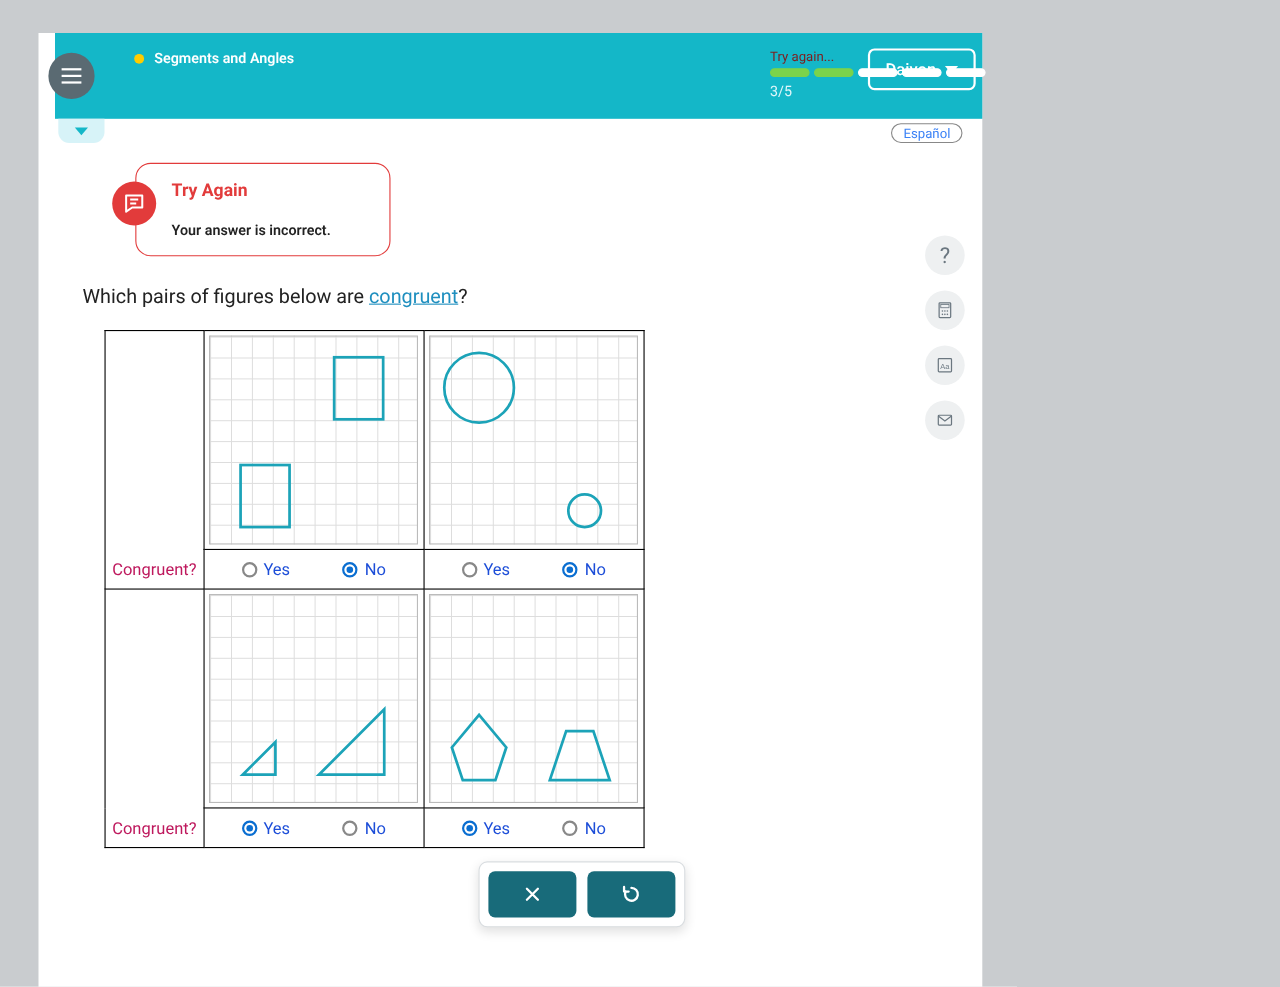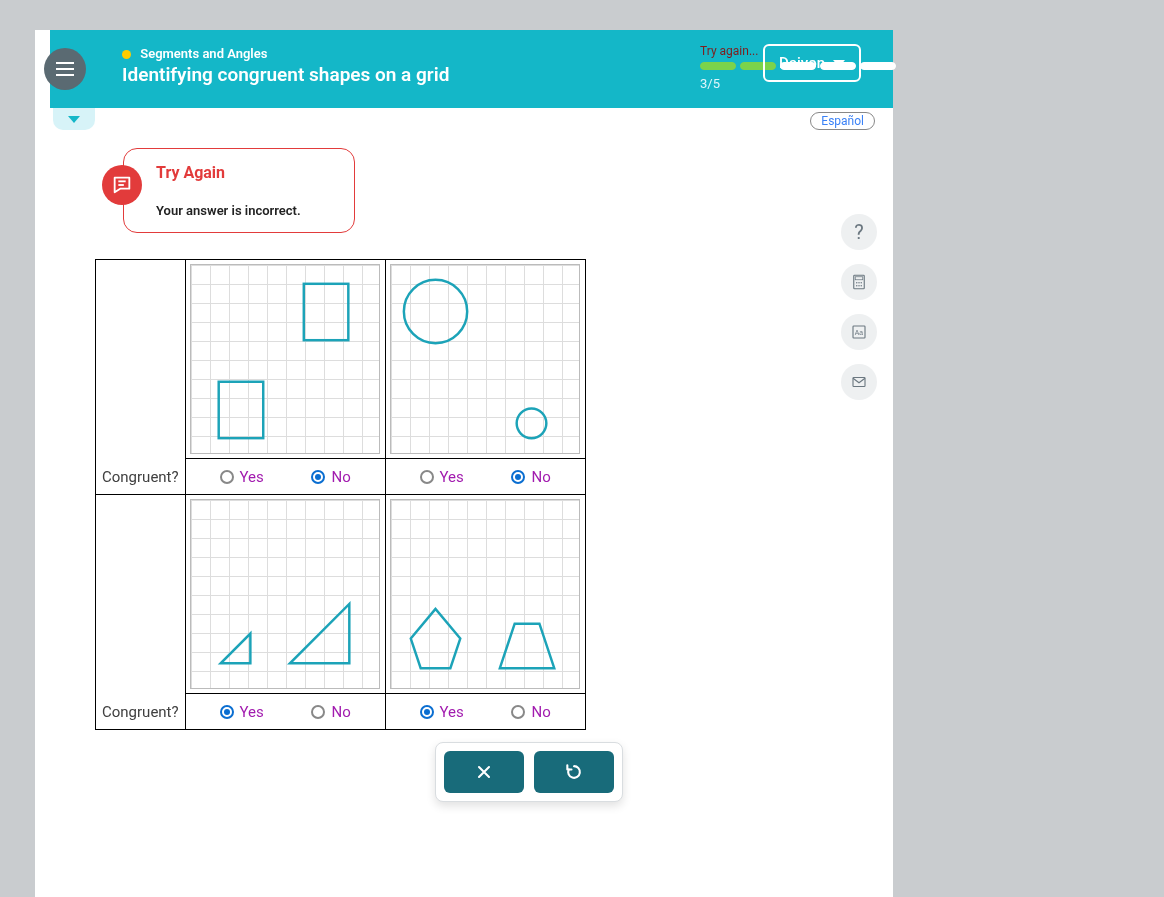--- a/index.html
+++ b/index.html
@@ -45,21 +45,21 @@
   .hdr-title { font-size: 19px; font-weight: 600; margin-top: 2px; color:#fff;}
 
   .hdr-progress { position:absolute; left: 650px; top: 14px; }
   .hdr-progress-label { font-size: 12px; color: #7f1d1d; margin-bottom: 4px; }
   .progress-segs { display:flex; gap:4px; }
   .seg { width:36px; height:8px; border-radius:4px; background:#fff; border:1px solid #fff; }
   .seg.filled { background:#7bd34b; border-color:#7bd34b; }
   .hdr-progress-count { font-size:13px; margin-top:6px; color:#dff6fa;}
 
   .user-btn {
-    position:absolute; right:32px; top:14px;
+    position:absolute; right:6px; top:14px;
     border:2px solid #fff; border-radius:6px;
     padding: 8px 14px;
     color:#fff; font-size:15px; font-weight:500;
     display:flex; align-items:center; gap:8px;
     cursor:pointer;
   }
   .chev-down { width:0;height:0;border-left:6px solid transparent;border-right:6px solid transparent;border-top:7px solid #fff;}
 
   
   .expand-tab {
@@ -102,37 +102,37 @@
     background:#e23b3b; display:flex; align-items:center; justify-content:center;
   }
   .feedback-title { color:#e23b3b; font-weight:700; font-size:16px; margin-bottom:21px;}
   .feedback-msg { color:#222; font-size:13px; font-weight:600;margin-top:12px;}
 
   .question { font-size:18px; color:#222; margin-bottom:20px; }
   .term { color:#1f8fbf; text-decoration: underline; cursor:pointer; }
 
   table.grid-table { border-collapse: collapse; margin-left: 20px; }
   table.grid-table td { border:1px solid #000; vertical-align: middle; }
-  .row-label { width:88px; padding:4px 6px; font-size:15px; color:#404040; }
+  .row-label { width:88px; padding:4px 6px; font-size:15px; color:#be185d; }
 
   .fig-cell { width:200px; height:198px; padding:4px; }
   .fig-grid {
     width:190px; height:190px;
     background-image:
       linear-gradient(to right, #ddd 1px, transparent 1px),
       linear-gradient(to bottom, #ddd 1px, transparent 1px);
     background-size: 19px 19px;
     border:1px solid #bbb;
     position:relative;
   }
   .fig-grid svg { position:absolute; inset:0; width:100%; height:100%; }
 
   .ans-cell { height:36px; }
   .ans-row { display:flex; align-items:center; justify-content:space-around; padding:0 10px; height:100%; }
-  .radio-opt { display:flex; align-items:center; gap:6px; font-size:15px; color:#a21caf; cursor:pointer;}
+  .radio-opt { display:flex; align-items:center; gap:6px; font-size:15px; color:#1d4ed8; cursor:pointer;}
   .radio {
     width:14px; height:14px; border-radius:50%;
     border:2px solid #888; position:relative;
   }
   .radio.selected { border-color:#0a6ed1; }
   .radio.selected::after {
     content:""; position:absolute; left:2px; top:2px; width:6px; height:6px; border-radius:50%; background:#0a6ed1;
   }
 
   .action-bar {
@@ -162,21 +162,20 @@
 
   <div class="header">
     <div class="hamburger-btn">
         <span></span>
       </div>
     <div class="hdr-titles">
       <div class="hdr-topic">
         <span class="dot"></span>
         <span>Segments and Angles</span>
       </div>
-      <div class="hdr-title">Identifying congruent shapes on a grid</div>
     </div>
 
     <div class="hdr-progress">
       <div class="hdr-progress-label">Try again...</div>
       <div class="progress-segs">
         <div class="seg filled"></div>
         <div class="seg filled"></div>
         <div class="seg"></div>
         <div class="seg"></div>
         <div class="seg"></div>
@@ -233,20 +232,23 @@
         <svg viewBox="0 0 24 24" width="22" height="22">
             <path d="M4 4h16v12H10l-6 4V4z" fill="none" stroke="#fff" stroke-width="2" stroke-linejoin="round"></path>
             <line x1="8" y1="8" x2="16" y2="8" stroke="#fff" stroke-width="2"></line>
             <line x1="8" y1="12" x2="14" y2="12" stroke="#fff" stroke-width="2"></line>
           </svg>
       </div>
       <div class="feedback-title">Try Again</div>
       <div class="feedback-msg">Your answer is incorrect.</div>
     </div>
 
+    <div class="question">
+      <span>Which pairs of figures below are </span><span class="term">congruent</span><span>?</span>
+    </div>
 
     <table class="grid-table">
 
       <tbody>
           <tr>
         <td class="row-label" rowspan="2" style="vertical-align:bottom; padding-bottom:8px;">Congruent?</td>
         <td class="fig-cell">
           <div class="fig-grid">
             <svg viewBox="0 0 190 190">
               <rect x="114" y="19" width="45" height="57" fill="none" stroke="#1ca3b8" stroke-width="2.5"></rect>

